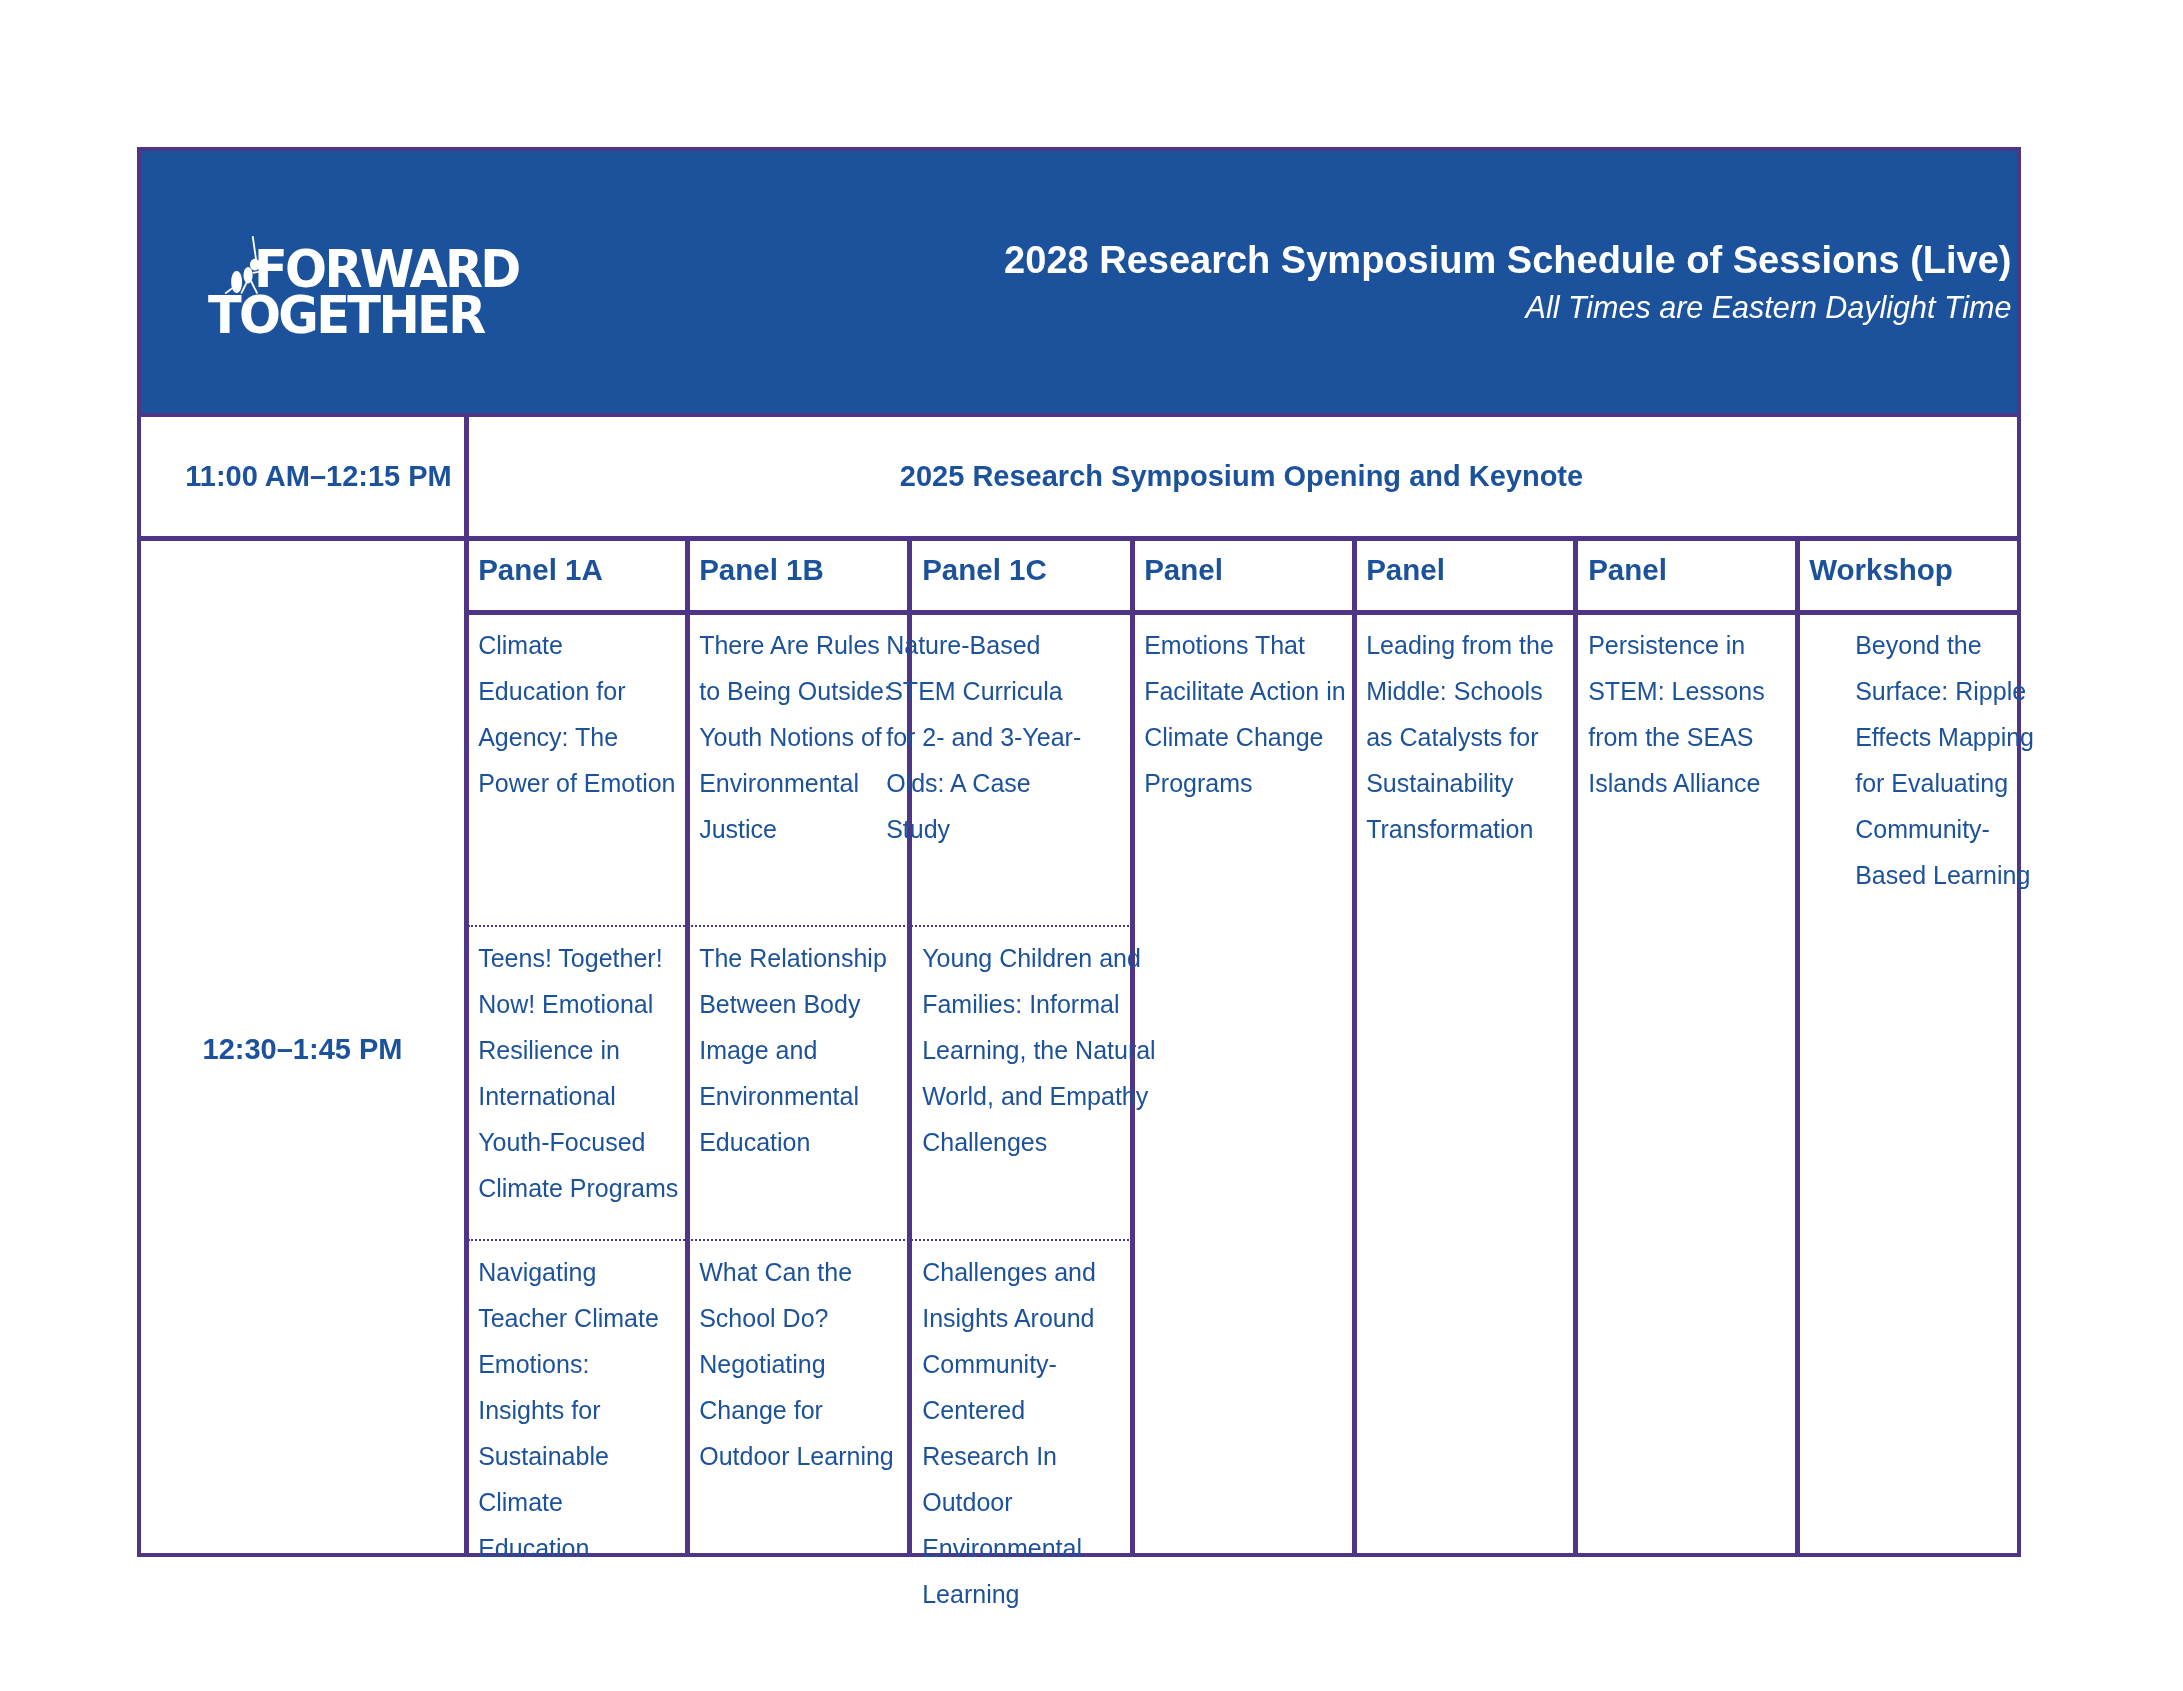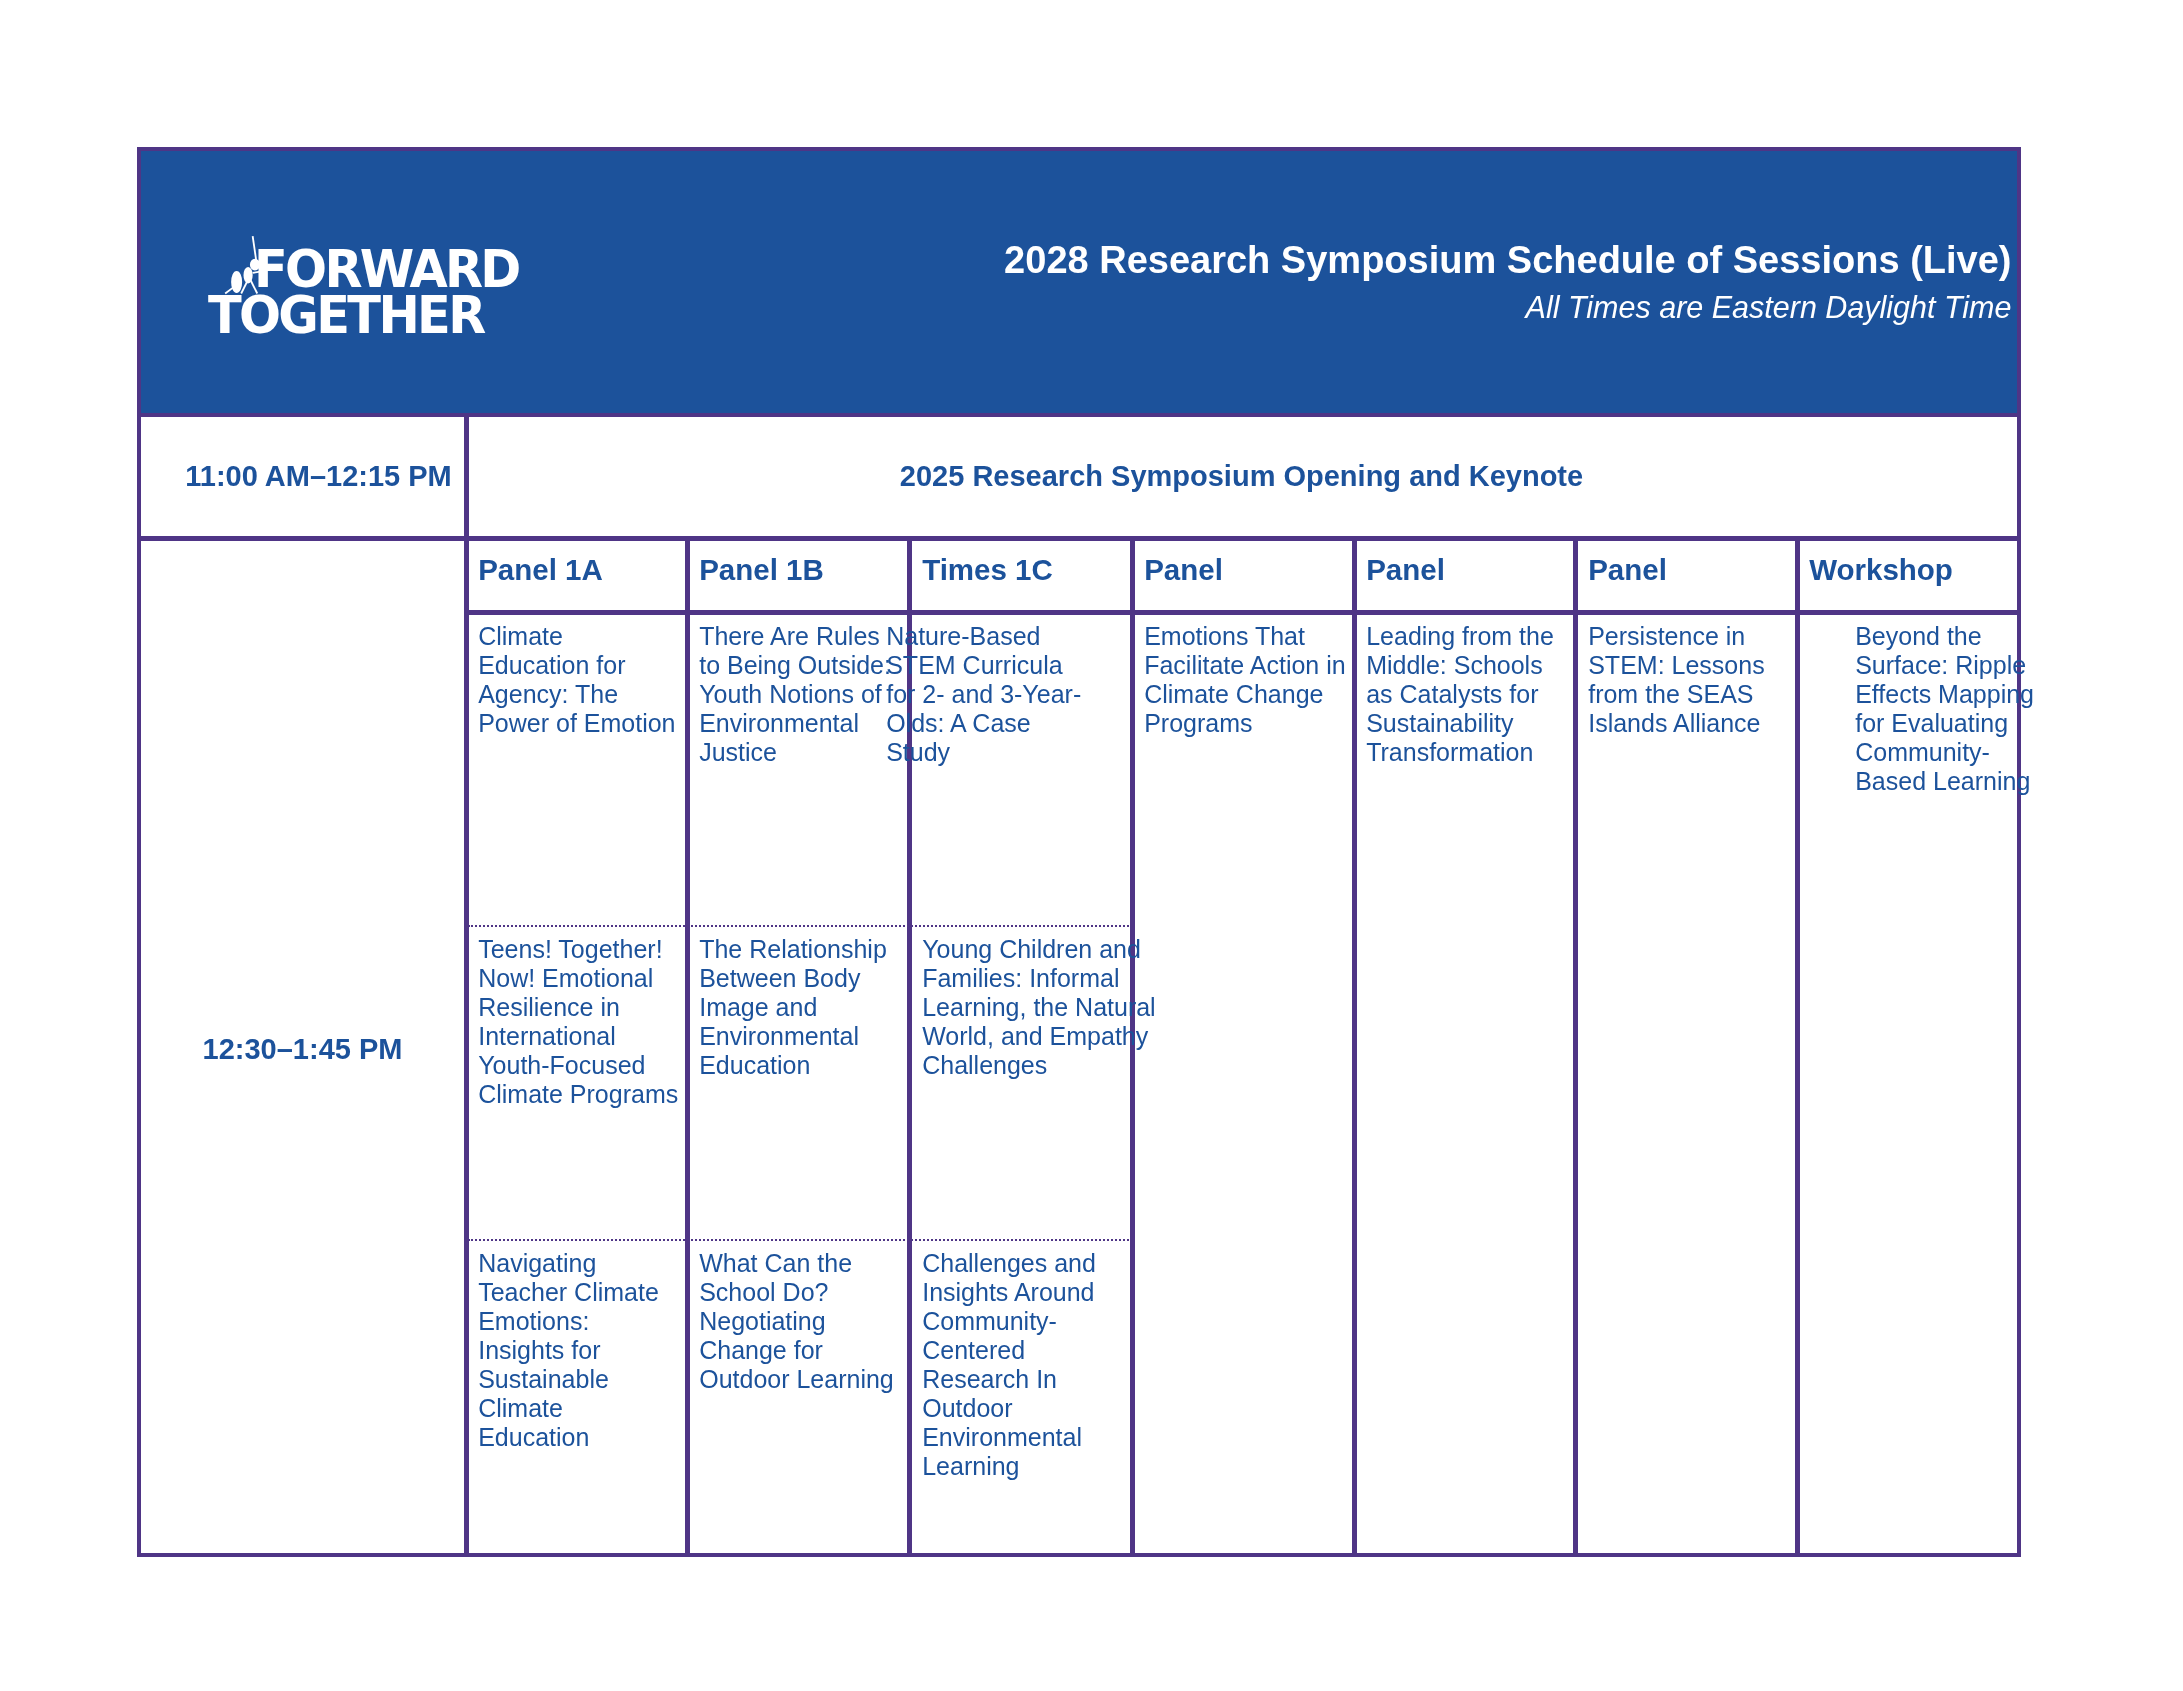--- a/index.html
+++ b/index.html
@@ -18,21 +18,21 @@
   .title { position:absolute; right:5.5px; top:88px; color:#fff; font-weight:bold; font-size:38px; text-align:right; white-space:nowrap; }
   .subtitle { position:absolute; right:5.5px; top:139px; color:#fff; font-style:italic; font-size:30.5px; text-align:right; white-space:nowrap; }
 
   .cell { position:absolute; box-sizing:border-box; }
   .vline { position:absolute; width:4.6px; background:#4f3586; }
   .hline { position:absolute; height:4.6px; background:#4f3586; }
   .dline { position:absolute; height:0; border-top:2.8px dotted #4f3586; }
   .timecell { display:flex; align-items:center; justify-content:center; font-weight:bold; font-size:29px; }
   .keynote { display:flex; align-items:center; justify-content:center; font-weight:bold; font-size:29px; }
   .ph { font-weight:bold; font-size:29.5px; padding:12px 0 0 10.2px; }
-  .sess { font-size:25px; line-height:29px; padding:6.5px 4.6px 0 10.2px; }
+  .sess { font-size:25px; line-height:46px; padding:6.5px 4.6px 0 10.2px; }
 </style>
 </head>
 <body>
 
 <div class="frame">
   <div class="header">
     <div class="logo">
       <svg width="55" height="60" viewBox="0 0 120 130">
         <g stroke="#fff" stroke-width="4" fill="#fff">
           <line x1="80" y1="0" x2="88" y2="55" fill="none"></line>
@@ -64,21 +64,21 @@
   <div class="dline" style="left:327px; width:661px; top:774px;"></div>
   <div class="dline" style="left:327px; width:661px; top:1088px;"></div>
 
   <div class="cell timecell" style="left:0; top:266px; width:323px; height:119px;margin-left:16px;">11:00 AM–12:15 PM</div>
   <div class="cell keynote" style="left:327px; top:266px; width:1547px; height:119px;">2025 Research Symposium Opening and Keynote</div>
 
   <div class="cell timecell" style="left:0; top:390px; width:323px; height:1016px;">12:30–1:45 PM</div>
 
   <div class="cell ph" style="left:327px; top:390px; width:216px; height:70px;">Panel 1A</div>
   <div class="cell ph" style="left:548px; top:390px; width:218px; height:70px;">Panel 1B</div>
-  <div class="cell ph" style="left:771px; top:390px; width:218px; height:70px;">Times 1C</div>
+  <div class="cell ph" style="left:771px; top:390px; width:218px; height:70px;">Panel 1C</div>
   <div class="cell ph" style="left:993px; top:390px; width:217px; height:70px;">Panel</div>
   <div class="cell ph" style="left:1215px; top:390px; width:217px; height:70px;">Panel</div>
   <div class="cell ph" style="left:1437px; top:390px; width:217px; height:70px;">Panel</div>
   <div class="cell ph" style="left:1658px; top:390px; width:216px; height:70px;">Workshop</div>
 
   <div class="cell sess" style="left:327px; top:464px; width:216px;">Climate Education for Agency: The Power of Emotion</div>
   <div class="cell sess" style="left:548px; top:464px; width:218px;">There Are Rules to Being Outside: Youth Notions of Environmental Justice</div>
   <div class="cell sess" style="left:735px; top:464px; width:218px;">Nature-Based STEM Curricula for 2- and 3-Year-Olds: A Case Study</div>
   <div class="cell sess" style="left:993px; top:464px; width:217px;">Emotions That Facilitate Action in Climate Change Programs</div>
   <div class="cell sess" style="left:1215px; top:464px; width:217px;">Leading from the Middle: Schools as Catalysts for Sustainability Transformation</div>

